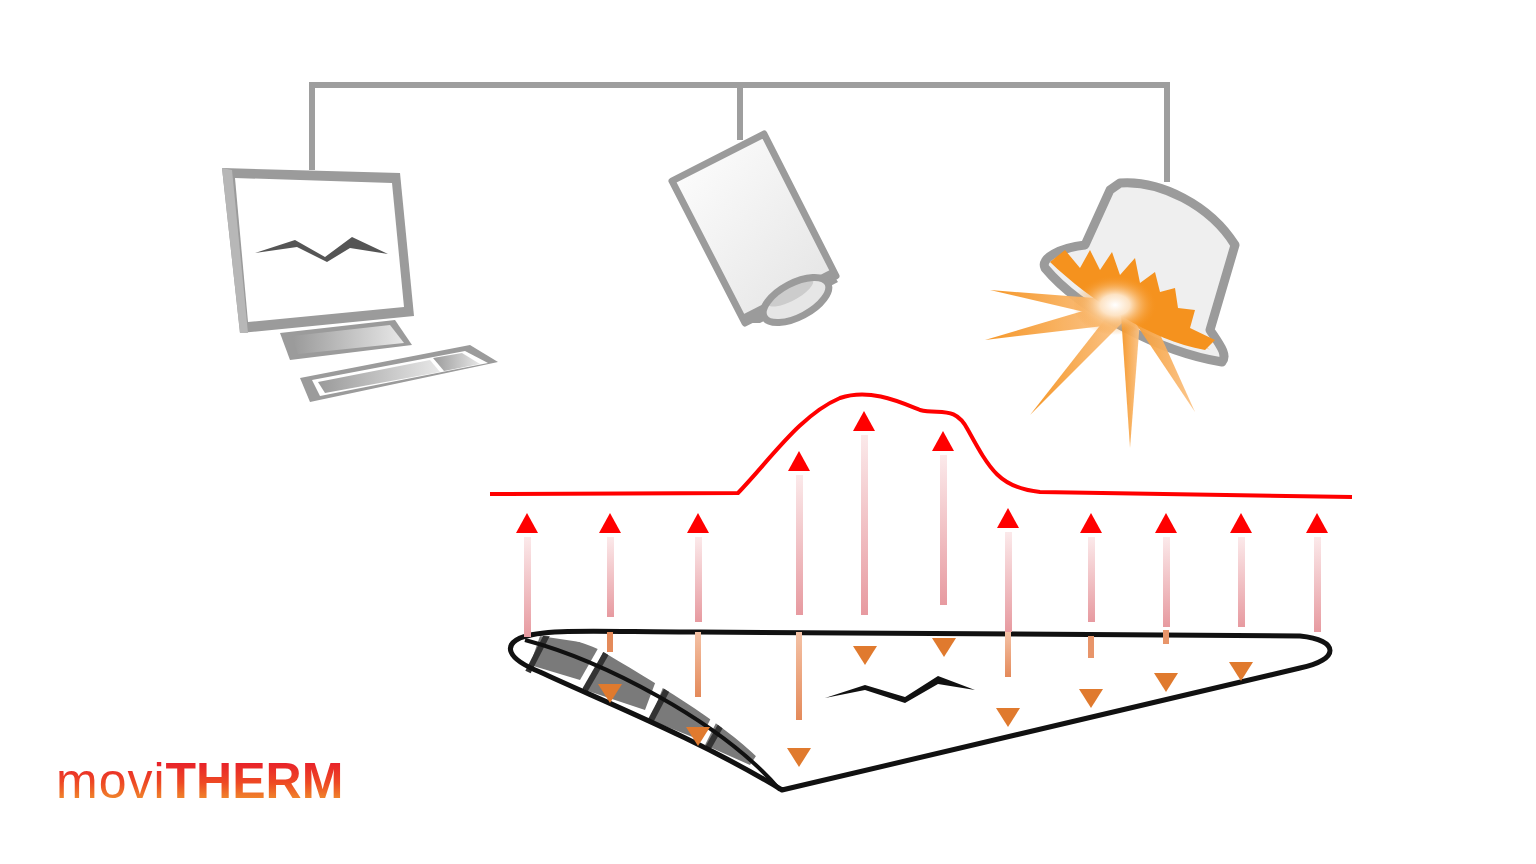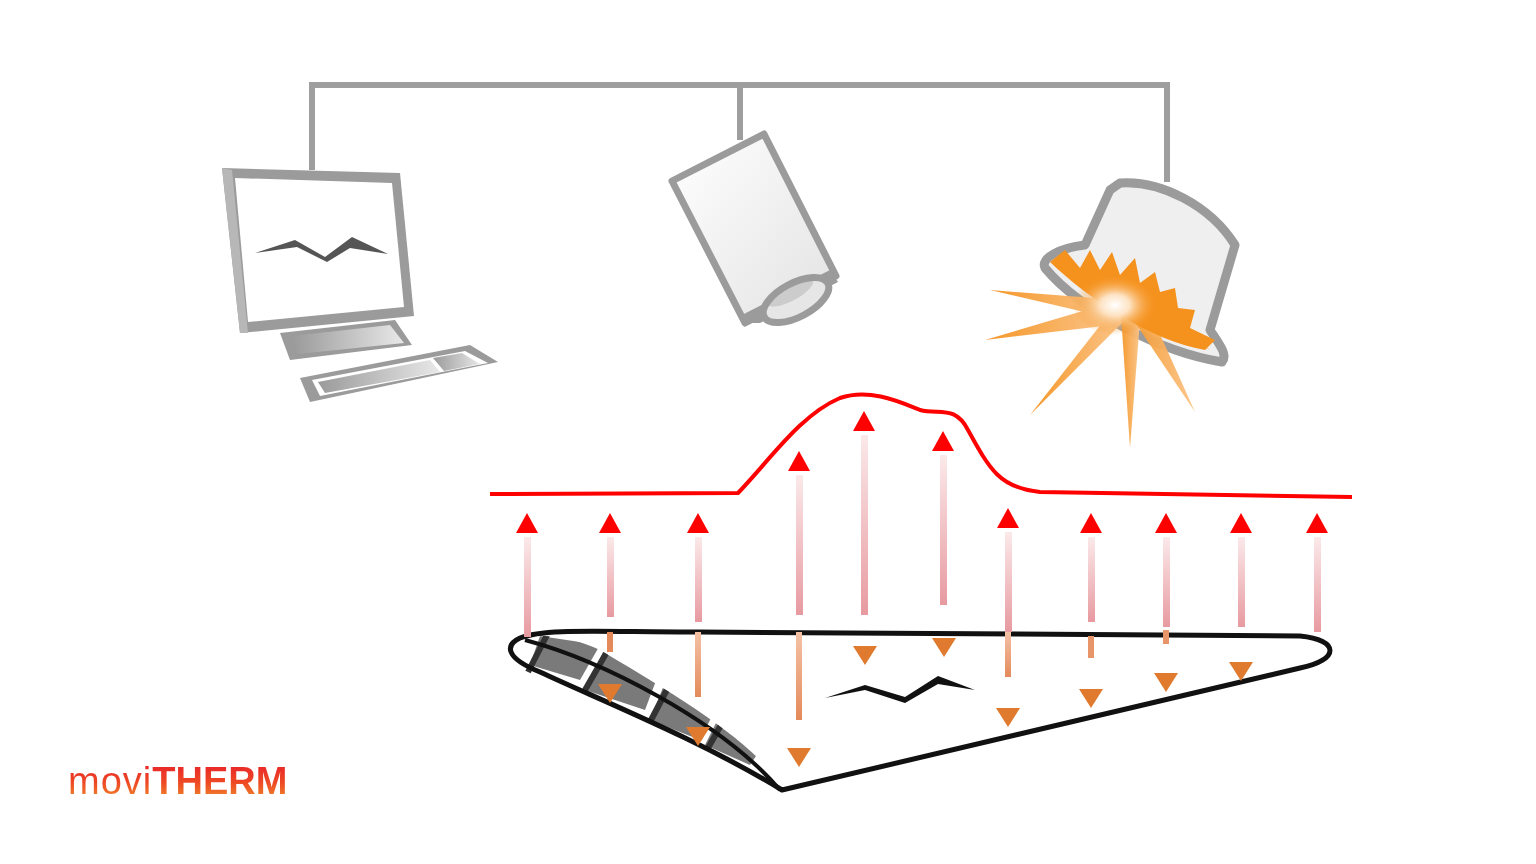--- a/index.html
+++ b/index.html
@@ -1,20 +1,20 @@
 <!DOCTYPE html>
 <html><head>
 <meta charset="utf-8">
 <style>
   html,body{margin:0;padding:0;background:#ffffff;}
   body{width:1536px;height:864px;position:relative;overflow:hidden;font-family:"Liberation Sans",sans-serif;}
   svg.scene{position:absolute;left:0;top:0;}
   .logo{position:absolute;left:56px;top:762px;width:300px;}
-  .logo-main{font-family:"Liberation Sans",sans-serif;font-weight:bold;font-size:38px;line-height:38px;letter-spacing:0px;
-    background:linear-gradient(to bottom,#e8202a 0%,#ee4a24 55%,#f08a2c 100%);-webkit-background-clip:text;background-clip:text;color:transparent;margin-left:12px;}
+  .logo-main{font-family:"Liberation Sans",sans-serif;font-weight:bold;font-size:50px;line-height:38px;letter-spacing:0px;
+    background:linear-gradient(to bottom,#e8202a 0%,#ee4a24 55%,#f08a2c 100%);-webkit-background-clip:text;background-clip:text;color:transparent;}
   .logo-main .lo{font-weight:normal;letter-spacing:1px;}
   .logo-sub{font-family:"Liberation Sans",sans-serif;font-size:17px;color:#6a6a6a;margin-top:-1px;}
 </style>
 </head>
 <body>
 
 <svg class="scene" width="1536" height="864" viewBox="0 0 1536 864" xmlns="http://www.w3.org/2000/svg">
   <defs>
     <linearGradient id="camGrad" x1="0" y1="0" x2="1" y2="1">
       <stop offset="0" stop-color="#ffffff"></stop>

